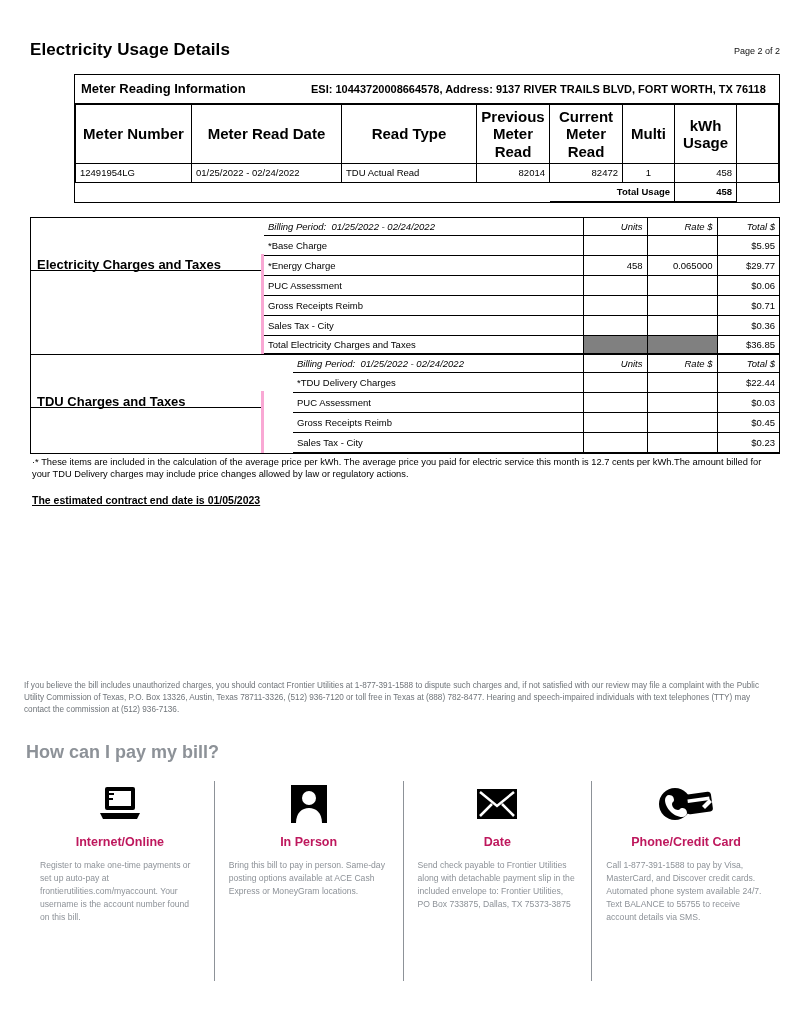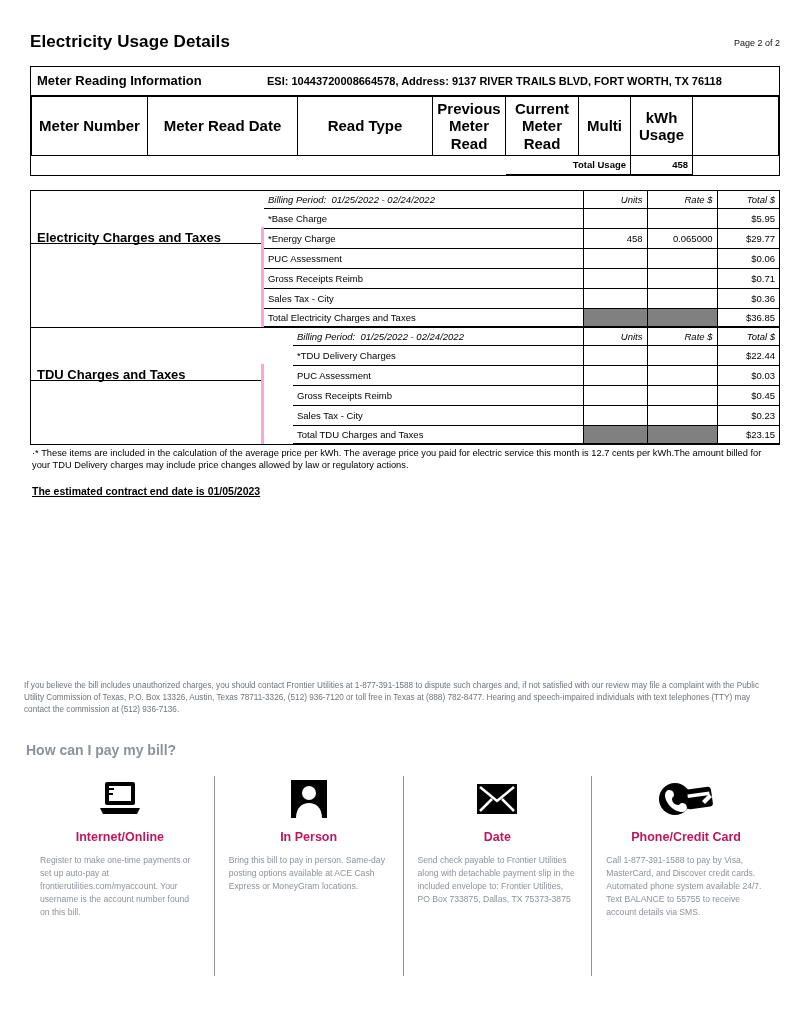--- a/index.html
+++ b/index.html
@@ -13,21 +13,21 @@
     font-family: "Liberation Sans", sans-serif;
     color: #000000;
     position: relative;
     overflow: hidden;
   }
   .page {
     position: relative;
     width: 810px;
     height: 795px;
     box-sizing: border-box;
-    padding: 32px 30px 0 30px;
+    padding: 40px 30px 0 30px;
   }
 
   
   .header-row {
     display: flex;
     align-items: flex-end;
     justify-content: space-between;
     margin-bottom: 14px;
   }
   .doc-title {
@@ -47,21 +47,21 @@
     font-size: 9.5px;
   }
   table.grid td, table.grid th {
     border: 1px solid #000;
     padding: 3px 4px;
     vertical-align: middle;
     font-weight: normal;
   }
 
   
-  .meter-wrap { margin-bottom: 14px; }
+  .meter-wrap { margin-bottom: 14px; margin-left: 44px; }
   .meter-head {
     border: 1.4px solid #000;
     border-bottom: none;
     display: flex;
     align-items: center;
     padding: 4px 6px 5px 6px;
     height: 19px;
   }
   .meter-head .lbl {
     font-size: 13px;
@@ -166,21 +166,21 @@
   }
 
   
   .pay-wrap {
     position: absolute;
     left: 26px;
     right: 30px;
     top: 742px;
   }
   .pay-title {
-    font-size: 14px;
+    font-size: 18px;
     font-weight: bold;
     color: #8d9298;
     margin-bottom: 18px;
   }
   .pay-cols {
     display: flex;
   }
   .pay-col {
     flex: 1;
     padding: 0 14px;
@@ -240,20 +240,30 @@
           <td class="hdr">Meter Number</td>
           <td class="hdr">Meter Read Date</td>
           <td class="hdr">Read Type</td>
           <td class="hdr">Previous Meter Read</td>
           <td class="hdr">Current Meter Read</td>
           <td class="hdr">Multi</td>
           <td class="hdr">kWh Usage</td>
           <td class="hdr"></td>
         </tr>
         <tr>
+          <td>12491954LG</td>
+          <td>01/25/2022 - 02/24/2022</td>
+          <td>TDU Actual Read</td>
+          <td class="rt">82014</td>
+          <td class="rt">82472</td>
+          <td class="ctr">1</td>
+          <td class="rt">458</td>
+          <td></td>
+        </tr>
+        <tr>
           <td class="noborder"></td>
           <td class="noborder"></td>
           <td class="noborder"></td>
           <td class="noborder"></td>
           <td class="rt" colspan="2" style="font-weight:bold;border-left:none;">Total Usage</td>
           <td class="rt" style="font-weight:bold;">458</td>
           <td class="noborder"></td>
         </tr>
       </tbody>
         </table>
@@ -364,26 +374,20 @@
           <td class="rt"></td>
           <td class="rt"></td>
           <td class="rt last">$0.45</td>
         </tr>
         <tr class="chg-row">
           <td class="first">Sales Tax - City</td>
           <td class="rt"></td>
           <td class="rt"></td>
           <td class="rt last">$0.23</td>
         </tr>
-        <tr class="chg-total">
-          <td class="first">Total TDU Charges and Taxes</td>
-          <td class="shaded"></td>
-          <td class="shaded"></td>
-          <td class="rt last">$23.15</td>
-        </tr>
       </tbody>
         </table>
     </div>
   </div>
 
   <div class="footnote">·* These items are included in the calculation of the average price per kWh. The average price you paid for electric service this month is 12.7 cents per kWh.The amount billed for your TDU Delivery charges may include price changes allowed by law or regulatory actions.</div>
   <div class="contract-note">The estimated contract end date is 01/05/2023</div>
 
   <div class="legal">If you believe the bill includes unauthorized charges, you should contact Frontier Utilities at 1-877-391-1588 to dispute such charges and, if not satisfied with our review may file a complaint with the Public Utility Commission of Texas, P.O. Box 13326, Austin, Texas 78711-3326, (512) 936-7120 or toll free in Texas at (888) 782-8477.  Hearing and speech-impaired individuals with text telephones (TTY) may contact the commission at (512) 936-7136.</div>
 

